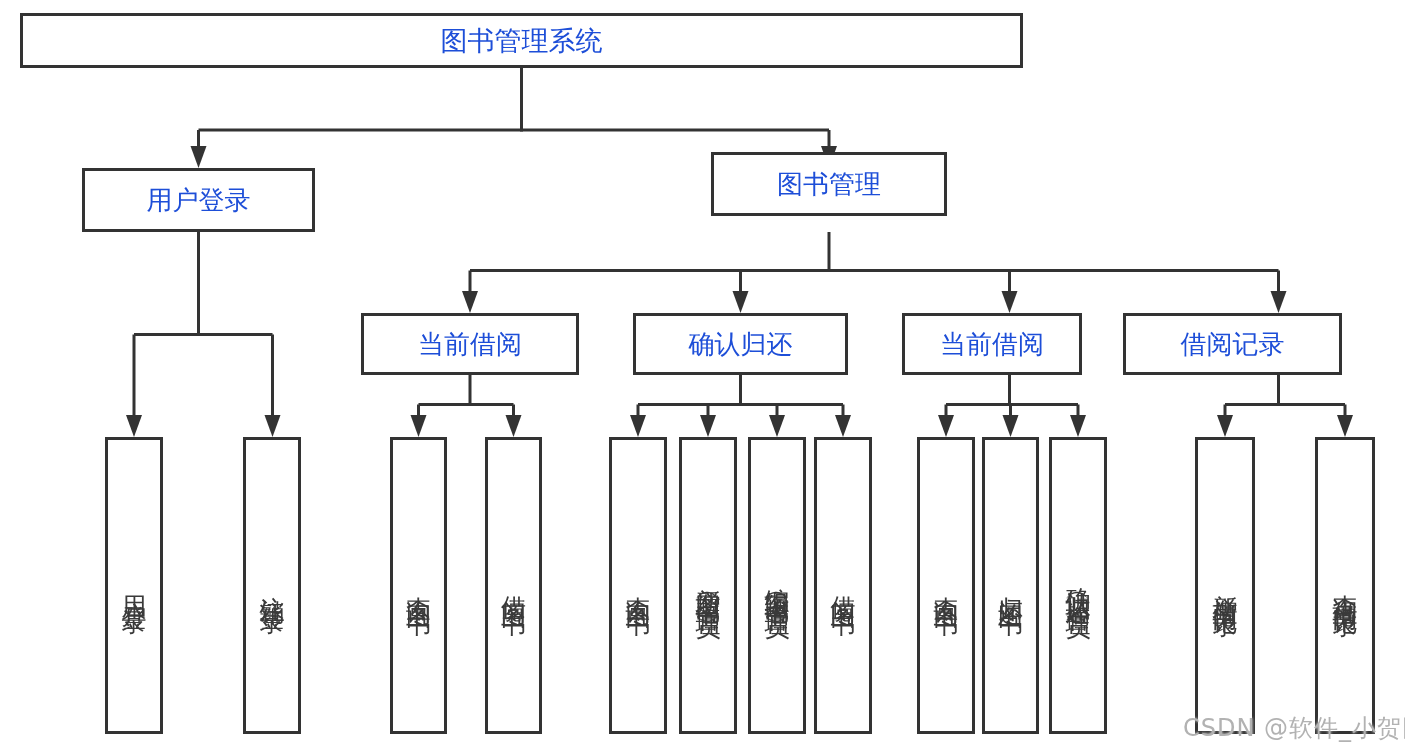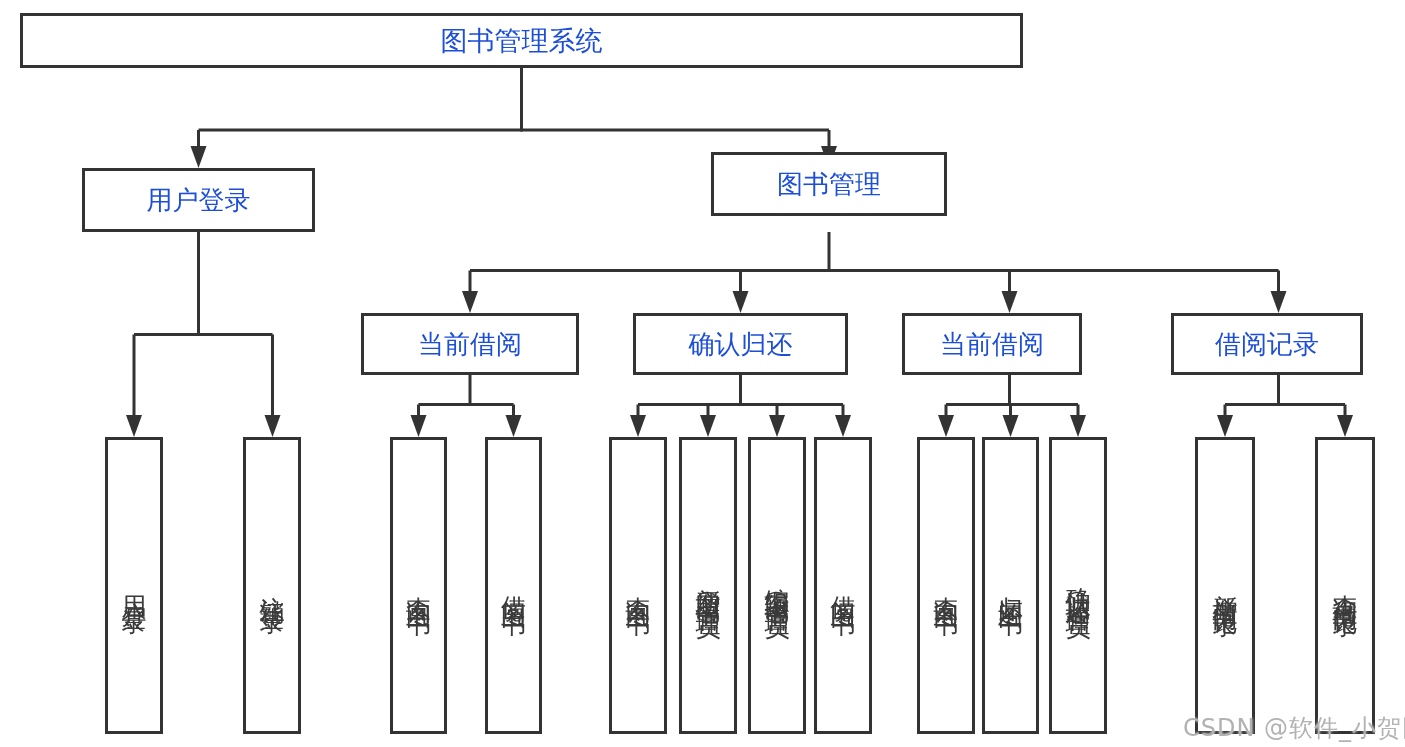--- a/index.html
+++ b/index.html
@@ -153,21 +153,21 @@
 
   <div class="node h-node" style="left:361px;top:313px;width:218px;height:62px">
     <span>当前借阅</span>
   </div>
   <div class="node h-node" style="left:633px;top:313px;width:215px;height:62px">
     <span>确认归还</span>
   </div>
   <div class="node h-node" style="left:902px;top:313px;width:180px;height:62px">
     <span>当前借阅</span>
   </div>
-  <div class="node h-node" style="left:1171px;top:313px;width:192px;height:62px">
+  <div class="node h-node" style="left:1123px;top:313px;width:219px;height:62px">
     <span>借阅记录</span>
   </div>
 
   <div class="node v-node" style="left:105px;top:437px;width:58px;height:297px">
     <span>用户登录</span>
   </div>
   <div class="node v-node" style="left:243px;top:437px;width:58px;height:297px">
     <span>注销登录</span>
   </div>
 

